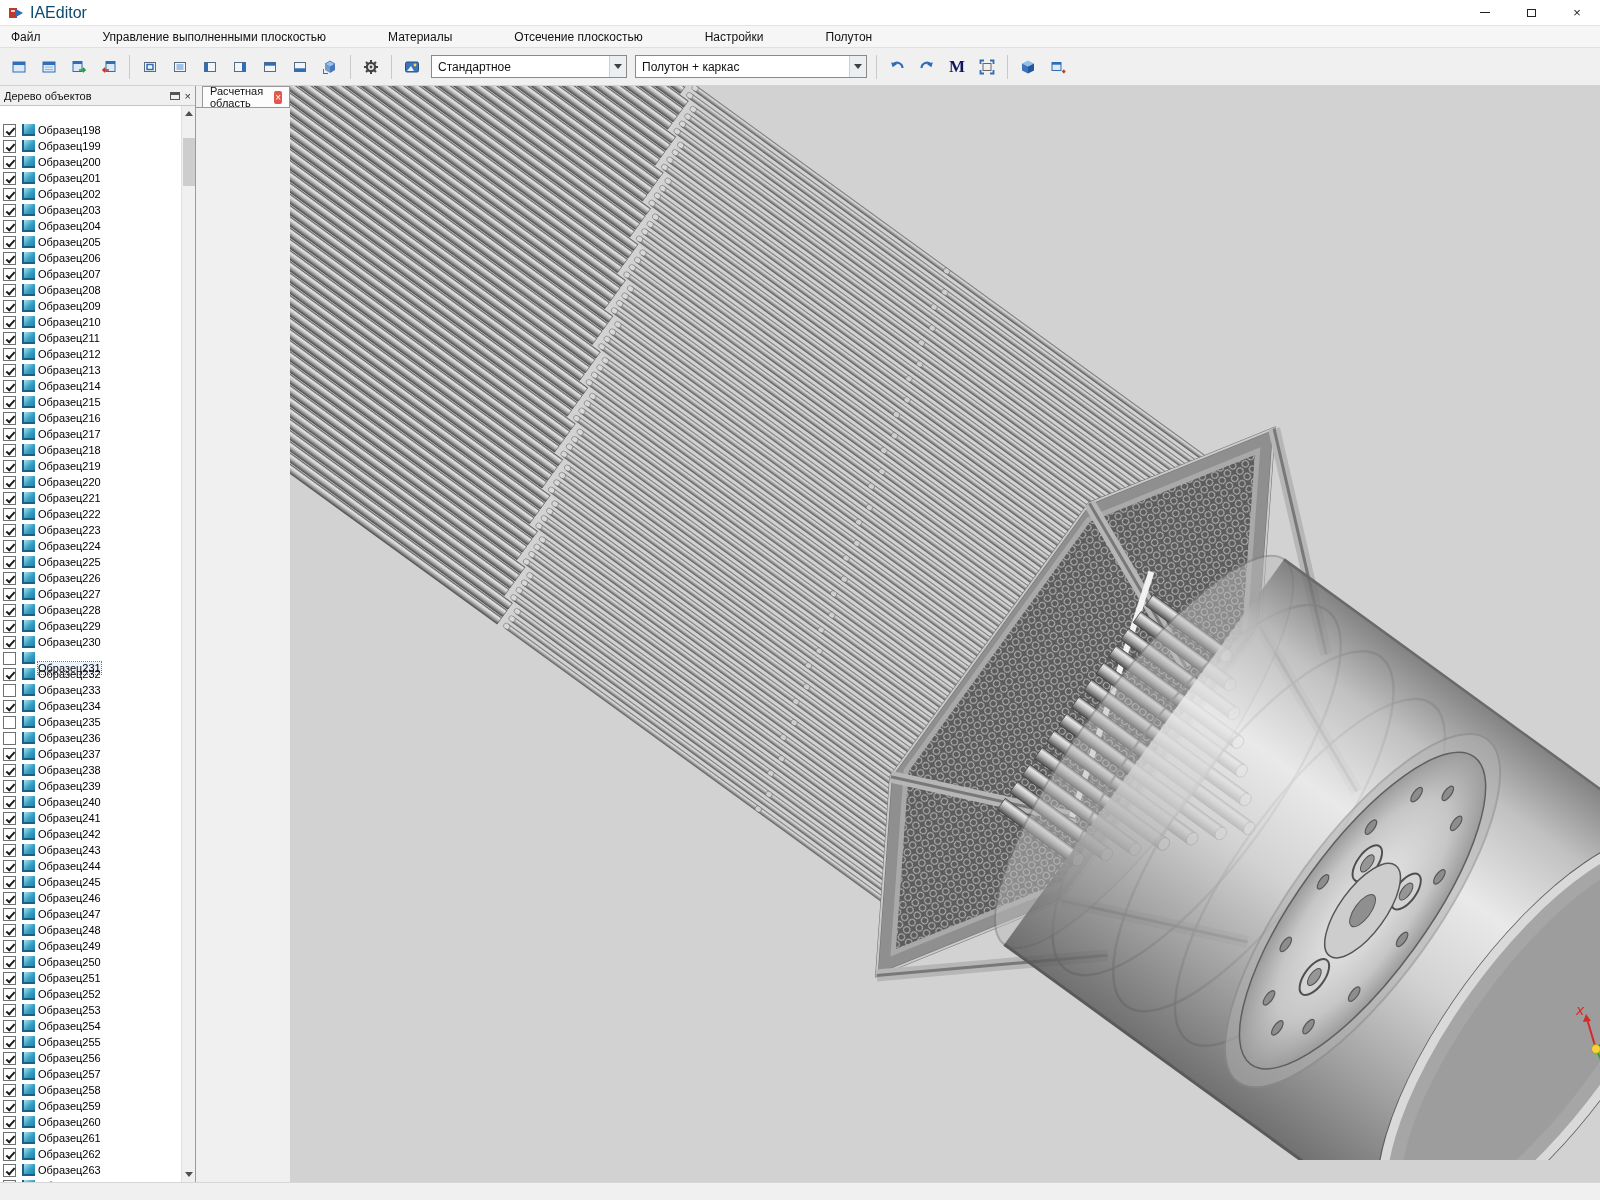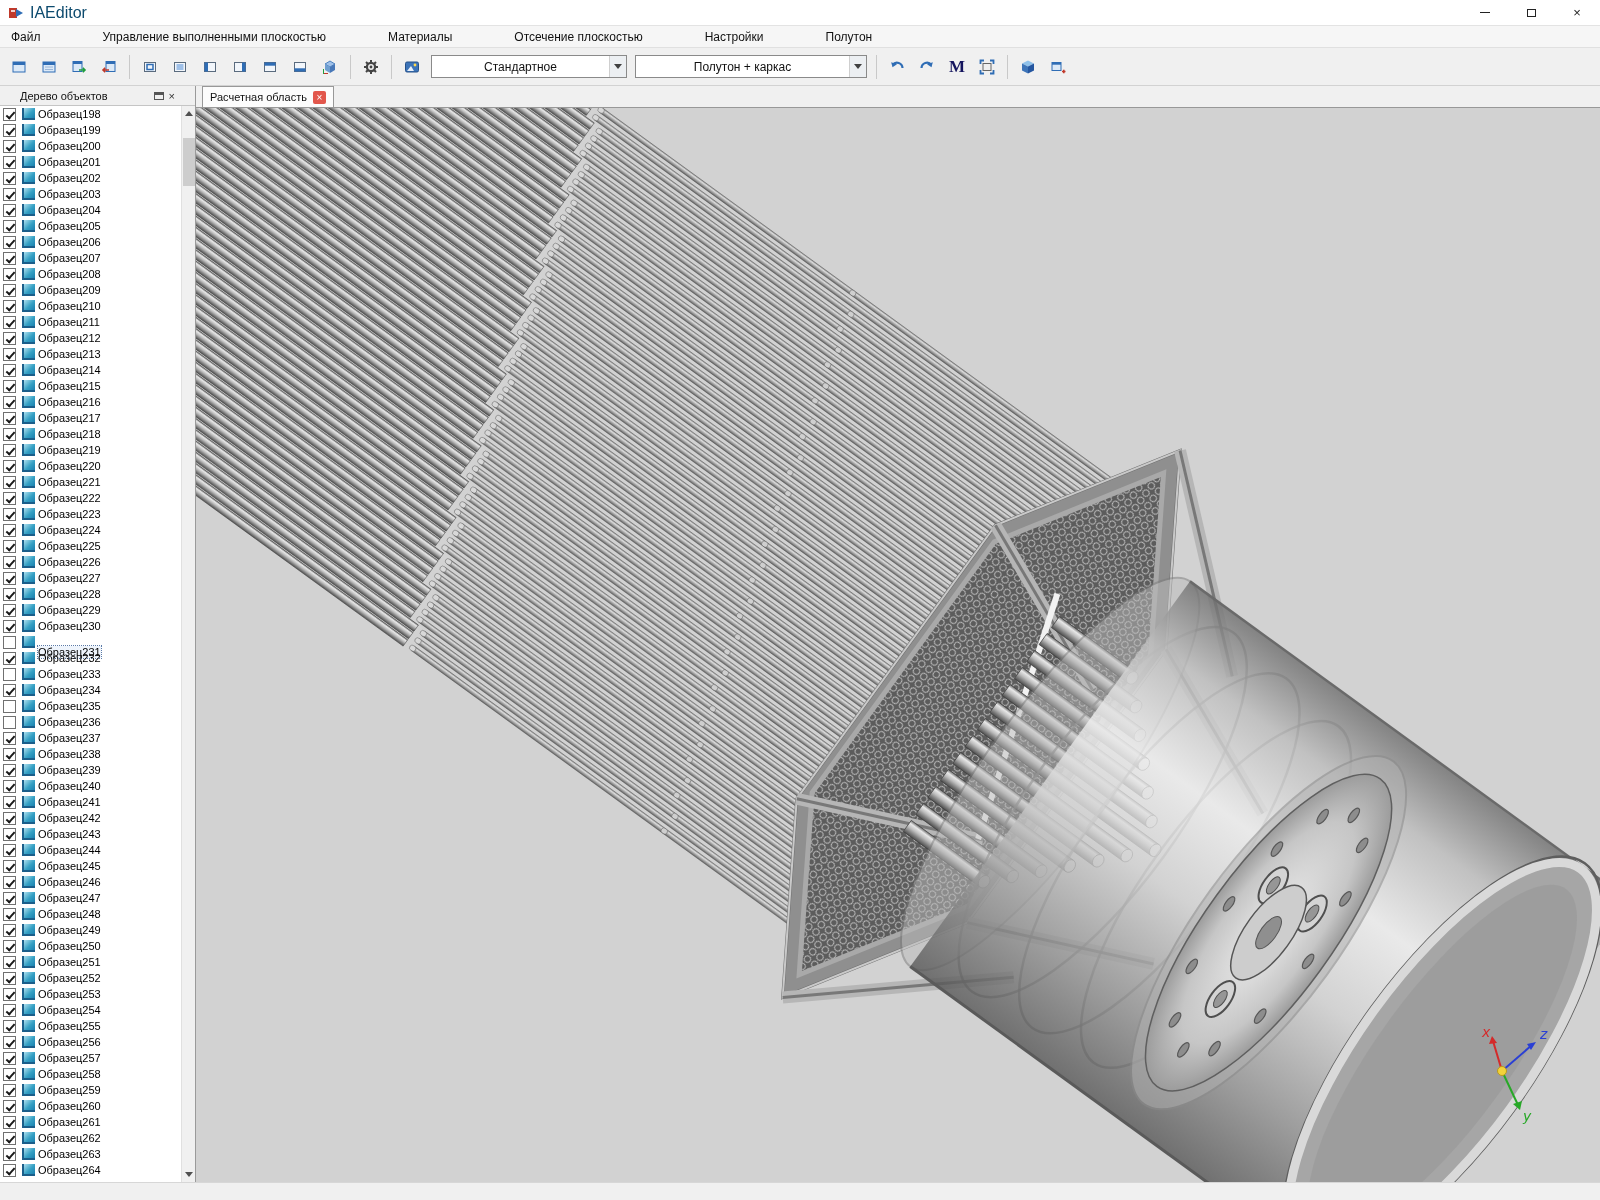--- a/index.html
+++ b/index.html
@@ -19,56 +19,56 @@
   .menubar { height:22px; background:#f6f6f6; display:flex; align-items:center; border-bottom:1px solid #e0e0e0; padding-left:2px;gap:44px; }
   .menu-item { font-size:12px; color:#111; padding:0 9px; line-height:22px; cursor:default; }
 
   
   .toolbar { height:38px; background:#f0f0f0; border-bottom:1px solid #d2d2d2; display:flex; align-items:center; padding:0 4px; }
   .tgroup { display:flex; align-items:center; }
   .tbtn { width:28px; height:28px; display:flex; align-items:center; justify-content:center; border:1px solid transparent; border-radius:2px; margin:0 1px; }
   .tsep { width:1px; height:24px; background:#c9c9c9; margin:0 5px; }
   .m-glyph { font-family:"Liberation Serif", serif; font-weight:bold; font-size:17px; color:#14145e; line-height:16px; }
   .dropdown { height:23px; background:#ffffff; border:1px solid #8a8a8a; display:flex; align-items:center; margin:0 4px; }
-  .dd-val { font-size:12px; color:#111; padding:0 6px; flex:1; white-space:nowrap;text-align:center; }
+  .dd-val { font-size:12px; color:#111; padding:0 6px; flex:1; white-space:nowrap; }
   .dropdown.dd1 { width:196px; }
   .dropdown.dd2 { width:232px; }
   .dd-btn { width:17px; height:100%; background:#eceff2; border-left:1px solid #cfcfcf; display:flex; align-items:center; justify-content:center; }
   .dd-arrow { width:0; height:0; border-left:4px solid transparent; border-right:4px solid transparent; border-top:5px solid #404040; }
 
   
   .main { flex:1; display:flex; min-height:0; }
   .left-panel { width:196px; background:#ffffff; border-right:1px solid #9a9a9a; display:flex; flex-direction:column; }
-  .panel-header { height:20px; background:#f0f0f0; border-bottom:1px solid #c5c5c5; display:flex; align-items:center; padding:0 20px; font-size:11px; color:#111; }
+  .panel-header { height:20px; background:#f0f0f0; border-bottom:1px solid #c5c5c5; display:flex; align-items:center; padding:0 4px; font-size:11px; color:#111; }
   .ph-icons { margin-left:auto; display:flex; align-items:center; gap:5px; }
   .ph-float { width:10px; height:8px; border:1px solid #555; border-top:3px solid #555; display:block; }
   .ph-close { font-size:11px; color:#333; line-height:10px; }
 
   .tree-wrap { flex:1; position:relative; overflow:hidden; background:#fff; }
-  .tree-list { position:absolute; left:0; top:0; right:14px; }
+  .tree-list { position:absolute; left:0; top:16px; right:14px; }
   .tree-row { height:16px; display:flex; align-items:center; }
   .cb { width:13px; height:13px; border:1px solid #707070; background:#fff; margin-left:3px; position:relative; flex:0 0 auto; }
   .cb.checked::after { content:""; position:absolute; left:2px; top:3px; width:7px; height:3px;
        border-left:2px solid #1a1a1a; border-bottom:2px solid #1a1a1a; transform:rotate(-48deg); }
   .obj-icon { width:13px; height:12px; margin:0 3px 0 6px; flex:0 0 auto;
        border-left:2px solid #1b5e8a; border-bottom:2px solid #1b5e8a;
        background:linear-gradient(135deg,#aee0ef 0%,#35a0c4 55%,#1b7fae 100%); }
   .lbl { font-size:11px; color:#000; white-space:nowrap; }
   .tree-row.selected .lbl { outline:1px dotted #5a7aa8; background:#eef4fc;margin-top:20px; }
 
   
   .vscroll { position:absolute; top:0; right:0; width:14px; bottom:0; background:#f0f0f0; border-left:1px solid #e0e0e0; }
   .sc-btn { position:absolute; left:0; width:14px; height:15px; display:flex; align-items:center; justify-content:center; background:#f0f0f0; }
   .sc-up { top:0; } .sc-dn { bottom:0; }
   .tri-up { width:0;height:0;border-left:4px solid transparent;border-right:4px solid transparent;border-bottom:5px solid #505050; }
   .tri-dn { width:0;height:0;border-left:4px solid transparent;border-right:4px solid transparent;border-top:5px solid #505050; }
   .sc-thumb { position:absolute; left:1px; width:12px; top:32px; height:48px; background:#cdcdcd; }
 
   
-  .right-area { flex:1; display:flex; flex-direction:column; min-width:0; background:#f0f0f0; }
+  .right-area { flex:1; display:flex; flex-direction:row; min-width:0; background:#f0f0f0; }
   .tabbar { height:22px; background:#f0f0f0; border-bottom:1px solid #989898; display:flex; align-items:flex-end; padding-left:6px; }
   .tab { height:21px; background:#fcfcfc; border:1px solid #989898; border-bottom:none; display:inline-flex; align-items:center; gap:6px; padding:0 7px; font-size:11px; color:#111; }
   .tab-close { width:13px; height:13px; background:#e2574c; border-radius:2px; color:#fff; font-size:10px; line-height:13px; text-align:center; }
   .viewport { flex:1; position:relative; background:#d2d2d2; min-height:0; }
   .viewport svg { display:block; }
 
   
   .statusbar { height:18px; background:#f0f0f0; border-top:1px solid #d7d7d7; }
 </style>
 </head>

